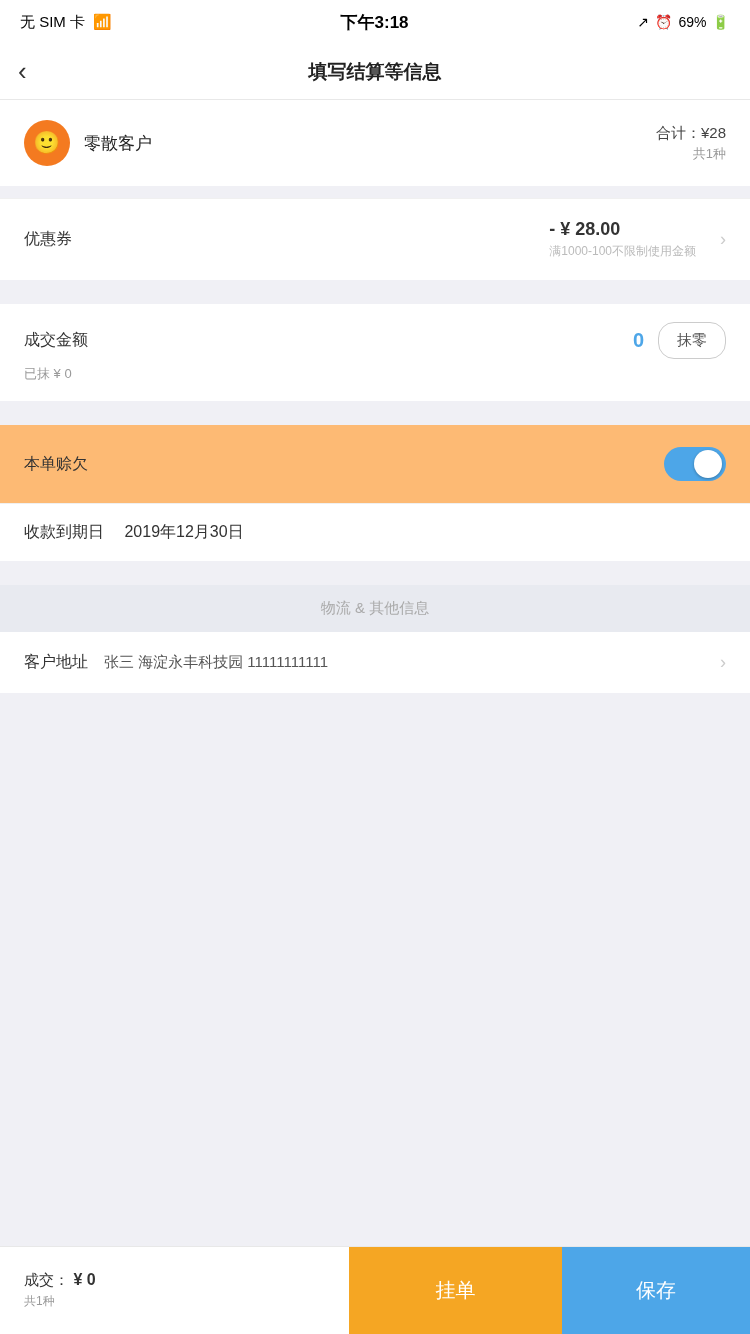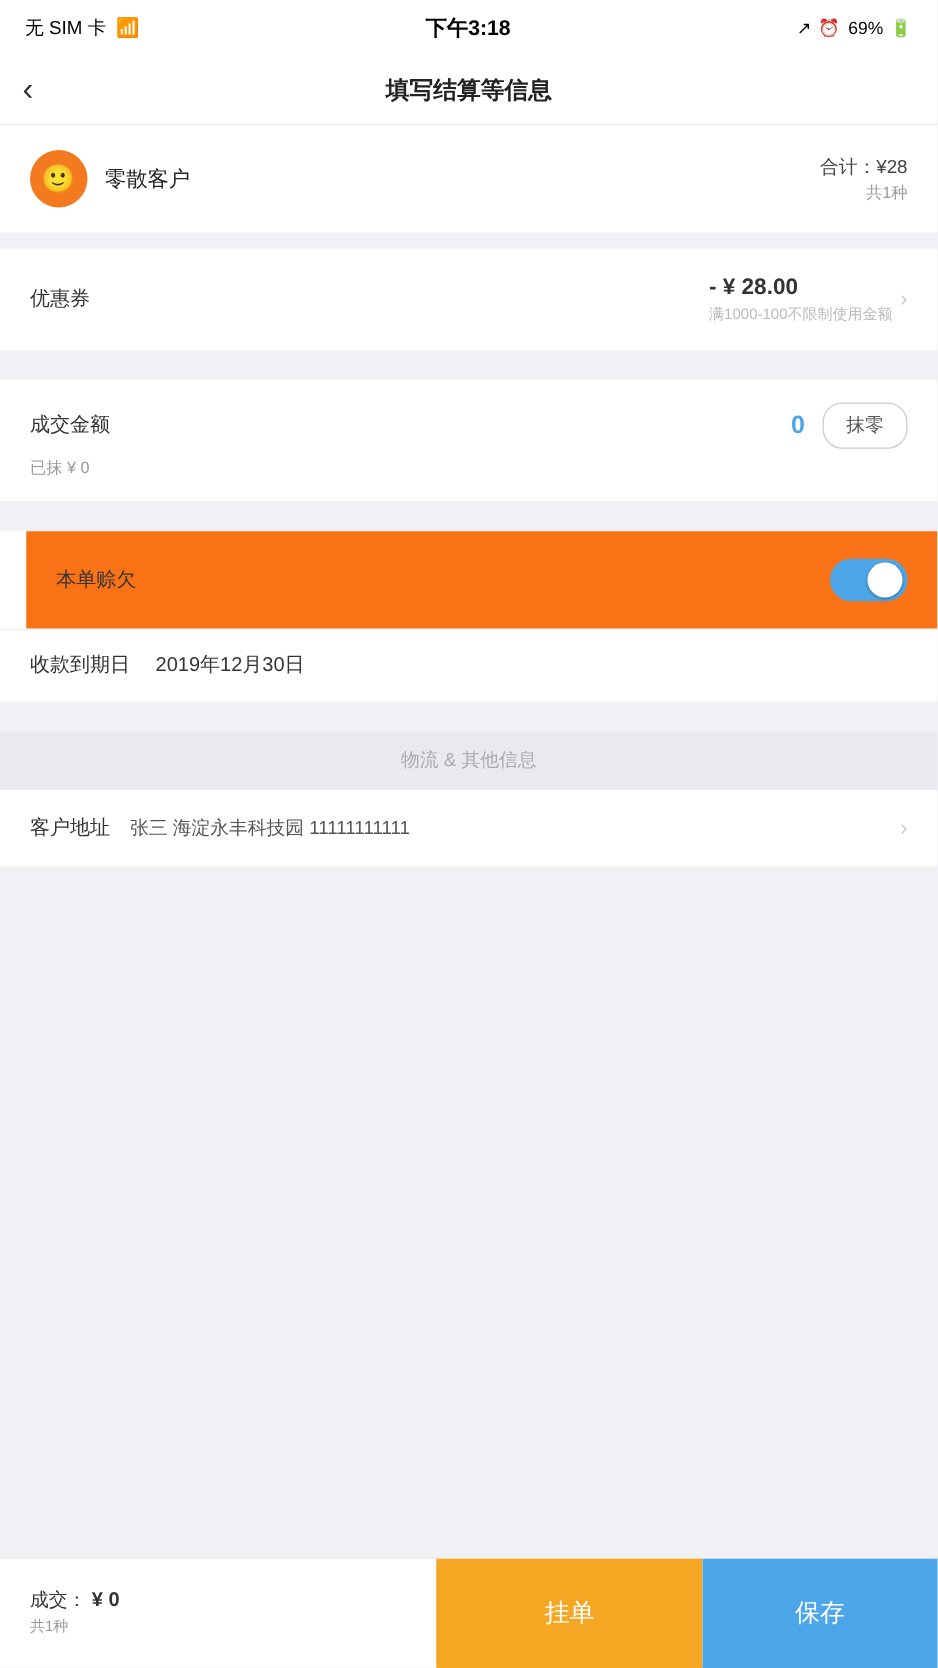--- a/index.html
+++ b/index.html
@@ -115,21 +115,21 @@
       background: #fff;
       border-top: 1px solid #f0f0f0;
     }
     .row-label {
       font-size: 16px;
       color: #333;
     }
     .row-right {
       display: flex;
       align-items: center;
-      gap: 2px;
+      gap: 20px;
     }
     .coupon-value {
       font-size: 18px;
       font-weight: 600;
       color: #333;
     }
     .coupon-sub {
       font-size: 12px;
       color: #bbb;
       margin-top: 3px;
@@ -233,22 +233,21 @@
       right: 4px;
       box-shadow: 0 1px 3px rgba(0,0,0,0.3);
     }
 
     
     .debt-row {
       display: flex;
       align-items: center;
       justify-content: space-between;
       padding: 22px 24px;
-      background: #f97316;
-      margin-left: 21px;
+      background: #fdba74;
     }
     .debt-label {
       font-size: 16px;
       color: #333;
     }
 
     
     .due-date-row {
       padding: 18px 24px;
       background: #fff;

